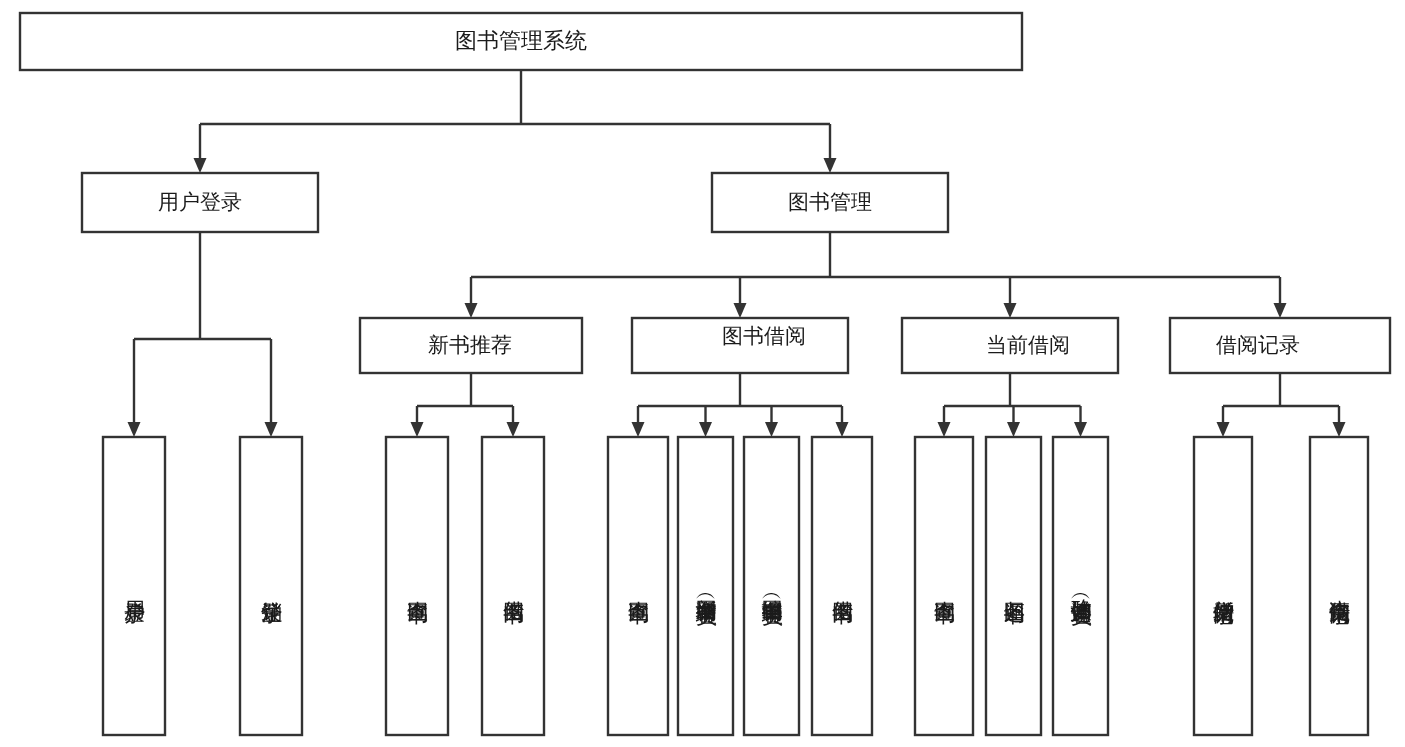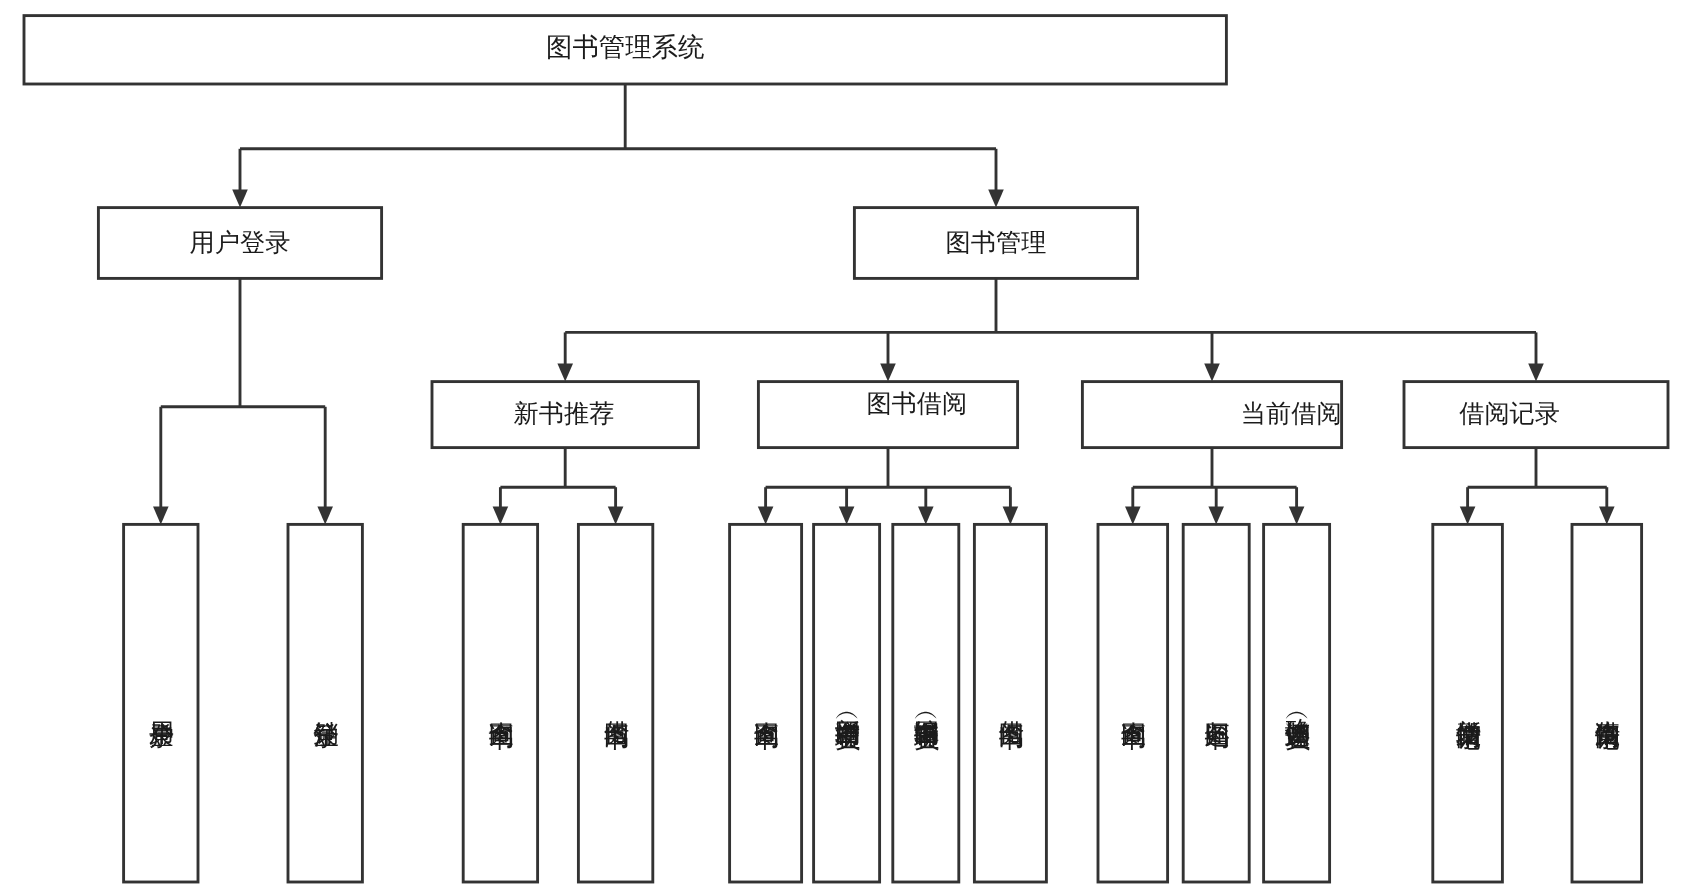--- a/index.html
+++ b/index.html
@@ -153,21 +153,21 @@
       <polygon points="1216.5,422 1229.5,422 1223,437" class="arrow-head"></polygon>
       <line x1="1339" y1="406" x2="1339" y2="423" class="edge-line"></line>
       <polygon points="1332.5,422 1345.5,422 1339,437" class="arrow-head"></polygon>
     </svg>
   <div id="label-layer">
       <div class="node-label horizontal title" style="left: 20px; top: 13px; width: 1002px; height: 57px;">图书管理系统</div>
       <div class="node-label horizontal" style="left: 82px; top: 173px; width: 236px; height: 59px;">用户登录</div>
       <div class="node-label horizontal" style="left: 712px; top: 173px; width: 236px; height: 59px;">图书管理</div>
       <div class="node-label horizontal" style="left: 360px; top: 318px; width: 220px; height: 55px;">新书推荐</div>
       <div class="node-label horizontal" style="left: 632px; top: 318px; width: 216px; height: 38px; margin-left: 24px;">图书借阅</div>
-      <div class="node-label horizontal" style="left: 950px; top: 318px; width: 252px; height: 55px;">当前借阅</div>
+      <div class="node-label horizontal" style="left: 902px; top: 318px; width: 252px; height: 55px;">当前借阅</div>
       <div class="node-label horizontal" style="left: 1170px; top: 318px; width: 176px; height: 55px;">借阅记录</div>
       <div class="node-label vertical" style="left: 103px; top: 437px; width: 62px; height: 298px;">用户登录</div>
       <div class="node-label vertical" style="left: 240px; top: 437px; width: 62px; height: 298px;">注销登录</div>
       <div class="node-label vertical" style="left: 386px; top: 437px; width: 62px; height: 298px;">查询图书</div>
       <div class="node-label vertical" style="left: 482px; top: 437px; width: 62px; height: 298px;">借阅图书</div>
       <div class="node-label vertical" style="left: 608px; top: 437px; width: 60px; height: 298px;">查询图书</div>
       <div class="node-label vertical" style="left: 678px; top: 437px; width: 55px; height: 298px;">新增图书（管理员）</div>
       <div class="node-label vertical" style="left: 744px; top: 437px; width: 55px; height: 298px;">编辑图书（管理员）</div>
       <div class="node-label vertical" style="left: 812px; top: 437px; width: 60px; height: 298px;">借阅图书</div>
       <div class="node-label vertical" style="left: 915px; top: 437px; width: 58px; height: 298px;">查询图书</div>

